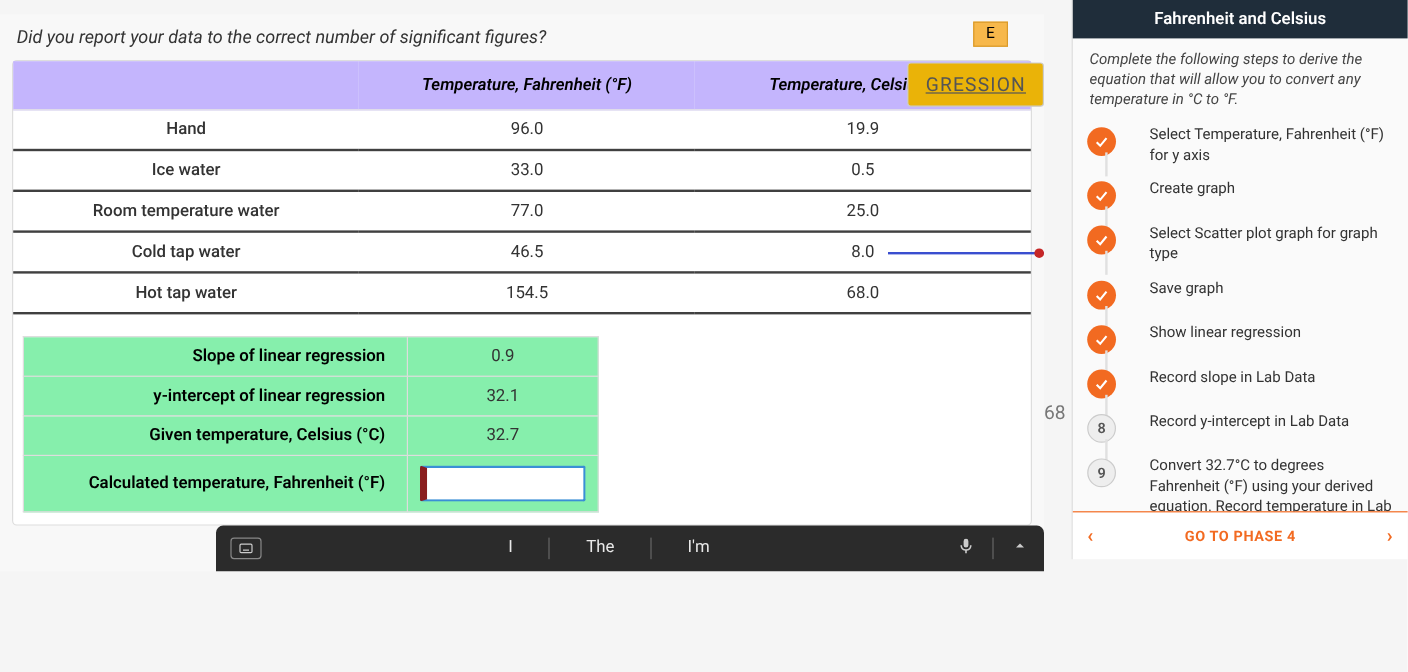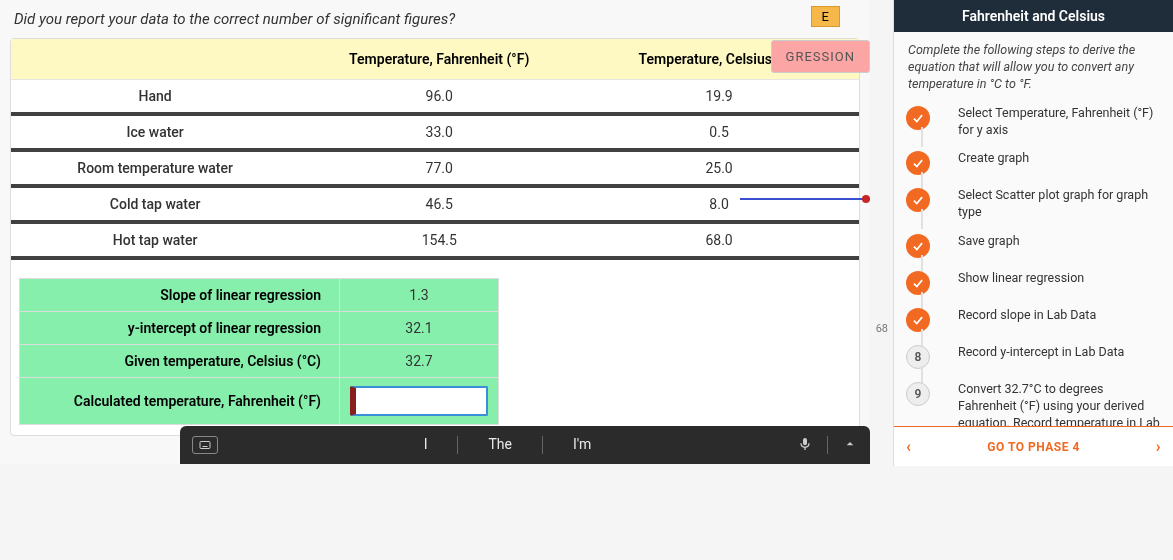--- a/index.html
+++ b/index.html
@@ -6,21 +6,21 @@
     body {
       font-family: -apple-system, BlinkMacSystemFont, "Segoe UI", Roboto, Arial, sans-serif;
       background: #f5f5f5;
       width: 1173px;
       height: 560px;
       overflow: hidden;
       position: relative;
     }
     .main-area {
       position: absolute;
-      left: 0; top: 0;
+      left: 0; top: 12px;
       width: 870px; height: 464px;
       background: #f8f8f8;
     }
     .question-bar {
       padding: 10px 14px;
       font-style: italic;
       font-size: 15px;
       color: #333;
     }
     .data-panel {
@@ -30,26 +30,27 @@
       border-radius: 4px;
       padding-bottom: 10px;
     }
     .temp-table { width: 100%; border-collapse: collapse; }
     .temp-table th {
       font-weight: 600;
       padding: 12px 8px;
       text-align: center;
       border-bottom: 1px solid #e5e5e5;
       font-size: 14px;
-      background:#fef9c3;
+      background:#c4b5fd;
+      font-style:italic;
     }
     .temp-table td {
       padding: 8px 10px;
       text-align: center;
-      border-bottom: 4px solid #404040;
+      border-bottom: 2px solid #404040;
       font-size: 14px;
       color:#333;
     }
     .temp-table td.label { text-align: center; font-weight:500; }
     .regression-table {
       margin: 18px 0 0 8px;
       border-collapse: collapse;
       width: 480px;
     }
     .regression-table td {
@@ -66,27 +67,28 @@
       border: 2px solid #3a8fd6;
       border-left: 6px solid #8a1e1e;
       border-radius: 2px;
       text-align: center;
       font-size: 14px;
       outline:none;
     }
     .behind-tab {
       position:absolute;
       top: 40px; right: 0;
-      background:#fca5a5;
+      background:#eab308;
       border:1px solid #ccc;
       border-radius:3px;
       padding:8px 14px;
-      font-size:13px;
+      font-size:16px;
       color:#555;
       letter-spacing:1px;
+      text-decoration:underline;
     }
     .behind-tab-e {
       position:absolute;
       top:6px; right:30px;
       background:#f7b84b;
       border:1px solid #d99a2a;
       padding:2px 10px;
       font-size:13px;
       color:#000;
     }
@@ -98,21 +100,21 @@
     }
     .graph-dot {
       position:absolute;
       top:195px; right:0;
       width:8px;height:8px;border-radius:50%;
       background:#c62626;
     }
     .tick-68 {
       position:absolute;
       top:322px; right:-18px;
-      font-size:11px; color:#777;
+      font-size:16px; color:#777;
     }
 
     
     .right-panel {
       position:absolute;
       right:0; top:0;
       width:280px; height:466px;
       background:#fafafa;
       border-left:1px solid #ddd;
       display:flex;
@@ -240,21 +242,21 @@
           <td>154.5</td>
           <td>68.0</td>
         </tr>
       </tbody>
     </table>
 
     <table class="regression-table">
       <tbody>
           <tr>
         <td class="rlabel">Slope of linear regression</td>
-        <td class="rval">1.3</td>
+        <td class="rval">0.9</td>
       </tr>
       <tr>
         <td class="rlabel">y-intercept of linear regression</td>
         <td class="rval">32.1</td>
       </tr>
       <tr>
         <td class="rlabel">Given temperature, Celsius (°C)</td>
         <td class="rval">32.7</td>
       </tr>
       <tr>

